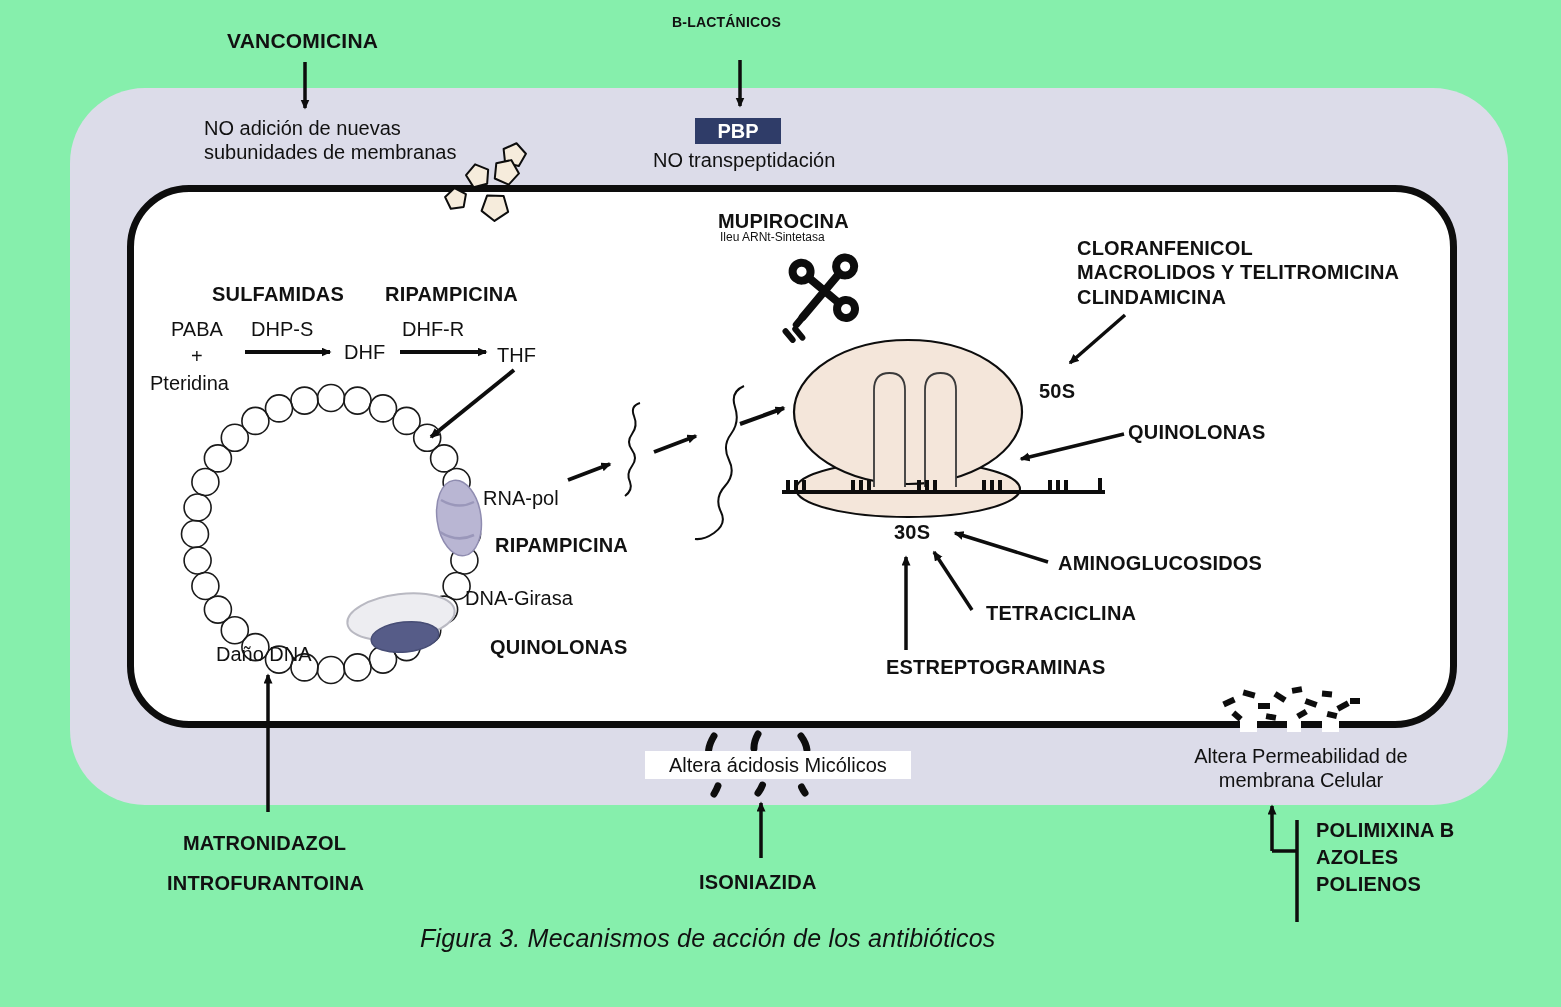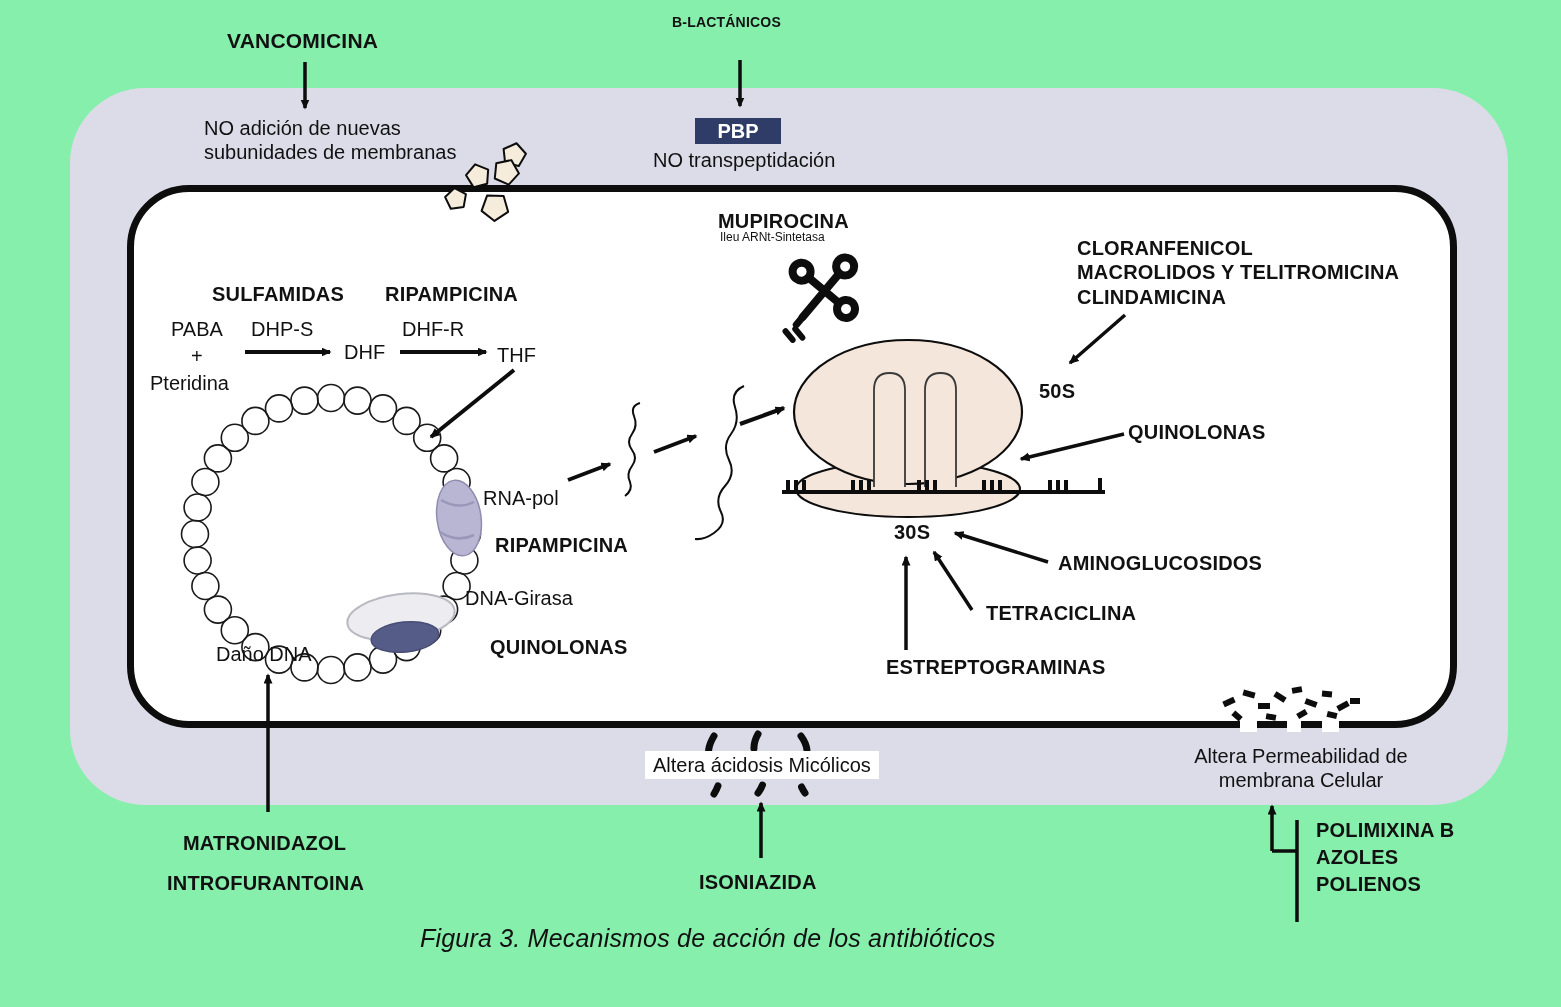--- a/index.html
+++ b/index.html
@@ -17,21 +17,21 @@
   .lbl { position:absolute; font-size:20px; line-height:1.22; white-space:nowrap; }
   .bold { font-weight:bold; letter-spacing:0.2px; }
   .wrap { white-space:normal; }
   .preline { white-space:pre-line; }
   .small { font-size:12px; }
 
   .pbp-box { position:absolute; left:695px; top:118px; width:86px; height:26px;
     background:#2f3c68; color:#fff; font-weight:bold; font-size:20px;
     display:flex; align-items:center; justify-content:center; }
 
-  .white-box { background:#ffffff; padding:2px 8px; }
+  .white-box { background:#ffffff; padding:2px 24px; }
 
   .caption { position:absolute; left:420px; top:924px; font-style:italic; font-size:25px;
     letter-spacing:0.2px; }
 </style>
 </head>
 <body>
 
 <div class="stage">
 
   <div class="cell-wall-band"></div>

